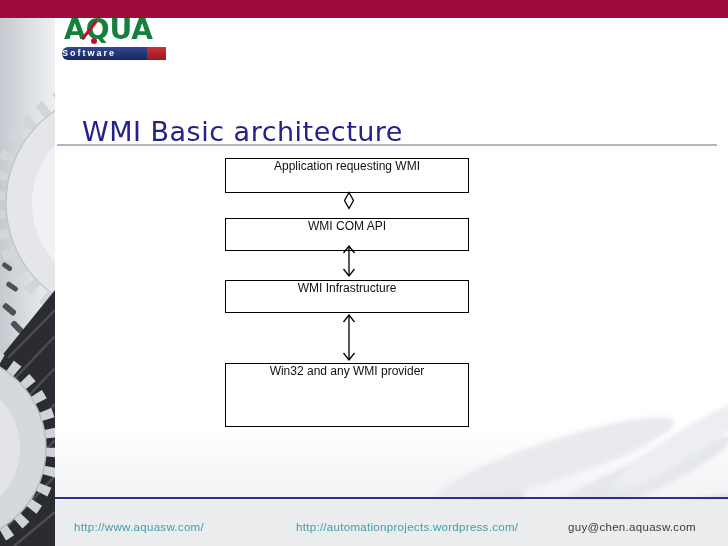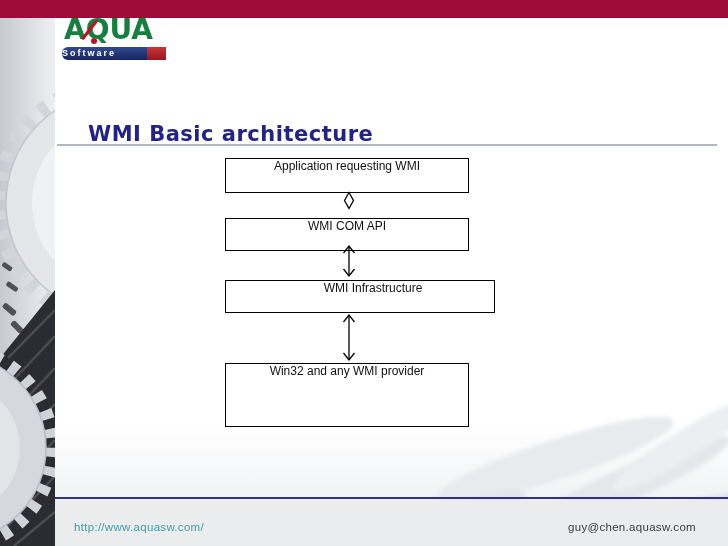--- a/index.html
+++ b/index.html
@@ -16,30 +16,30 @@
     font-weight:bold;font-size:28px;line-height:28px;color:#15803d;letter-spacing:0px;}
   .needle{position:absolute;left:30px;top:2px;width:3px;height:24px;background:#C01025;
     transform:rotate(38deg);border-radius:2px;z-index:2;}
   .pivot{position:absolute;left:33px;top:22px;width:6px;height:6px;background:#C01025;border-radius:50%;z-index:2;}
   .logo-bar{position:absolute;left:4px;top:31px;width:104px;height:13px;display:flex;align-items:stretch;}
   .logo-bar-navy{flex:1;background:linear-gradient(180deg,#33498f,#16255f);border-radius:6px 0 0 6px;
     display:flex;align-items:center;justify-content:flex-start;}
   .logo-sub{color:#fff;font-weight:bold;font-size:9px;letter-spacing:2px;line-height:9px;}
   .logo-redblock{width:19px;background:linear-gradient(180deg,#c93535,#9d1420);}
   
-  .title{position:absolute;left:74px;top:108px;margin:14px;font-family:"DejaVu Sans",sans-serif;
-    font-weight:bold;font-size:21px;color:#22228A;letter-spacing:0.5px;z-index:2;}
+  .title{position:absolute;left:74px;top:108px;margin:8px;font-family:"DejaVu Sans",sans-serif;
+    font-weight:normal;font-size:27px;color:#22228A;letter-spacing:0.5px;z-index:2;}
   .title-underline{position:absolute;left:57px;top:144px;width:660px;height:2px;background:#b3b6bf;z-index:2;}
   
   .diag-box{position:absolute;left:225px;width:242px;background:#fff;border:1px solid #000;
     display:flex;justify-content:center;z-index:2;
     font-size:12px;color:#111;text-align:center;}
   .box-1{top:158px;height:33px;}
   .box-2{top:218px;height:31px;}
-  .box-3{top:280px;height:31px;padding-left:26px;}
+  .box-3{top:280px;height:31px;}
   .box-4{top:363px;height:62px;}
   .conn{position:absolute;z-index:2;}
   
   .wm{position:absolute;border-radius:50%;filter:blur(2px);z-index:1;}
   .wm1{left:430px;top:440px;width:250px;height:40px;background:#e8eaee;transform:rotate(-18deg);}
   .wm2{left:520px;top:466px;width:220px;height:34px;background:#e5e7eb;transform:rotate(-24deg);}
   .wm3{left:545px;top:505px;width:250px;height:42px;background:#dfe2e6;transform:rotate(-14deg);}
   .wm4{left:600px;top:430px;width:170px;height:28px;background:#eceef1;transform:rotate(-32deg);}
   .wm5{left:380px;top:505px;width:150px;height:26px;background:#e3e5e9;transform:rotate(-20deg);}
   
@@ -152,15 +152,16 @@
 
   <div class="wm wm1"></div>
   <div class="wm wm2"></div>
   <div class="wm wm3"></div>
   <div class="wm wm4"></div>
   <div class="wm wm5"></div>
 
   <div class="footer-bg"></div>
   <div class="footer-divider"></div>
   <a class="flink link1">http://www.aquasw.com/</a>
+  <a class="flink link2">http://automationprojects.wordpress.com/</a>
   <span class="femail">guy@chen.aquasw.com</span>
 
 </div>
 
 </body></html>

